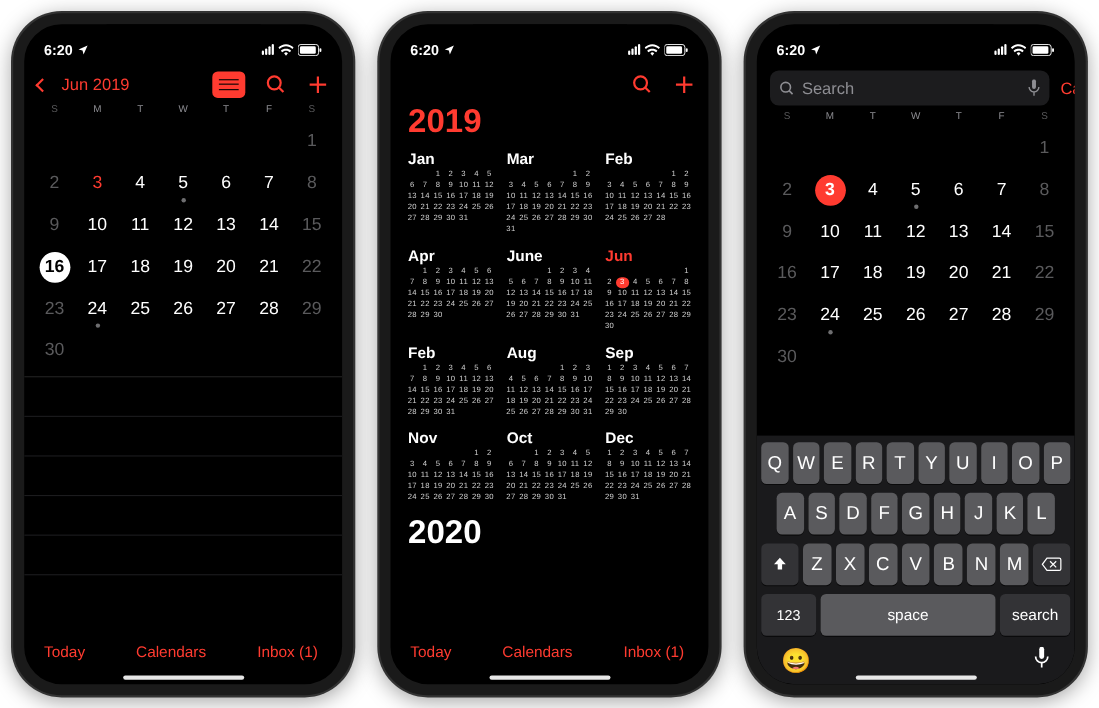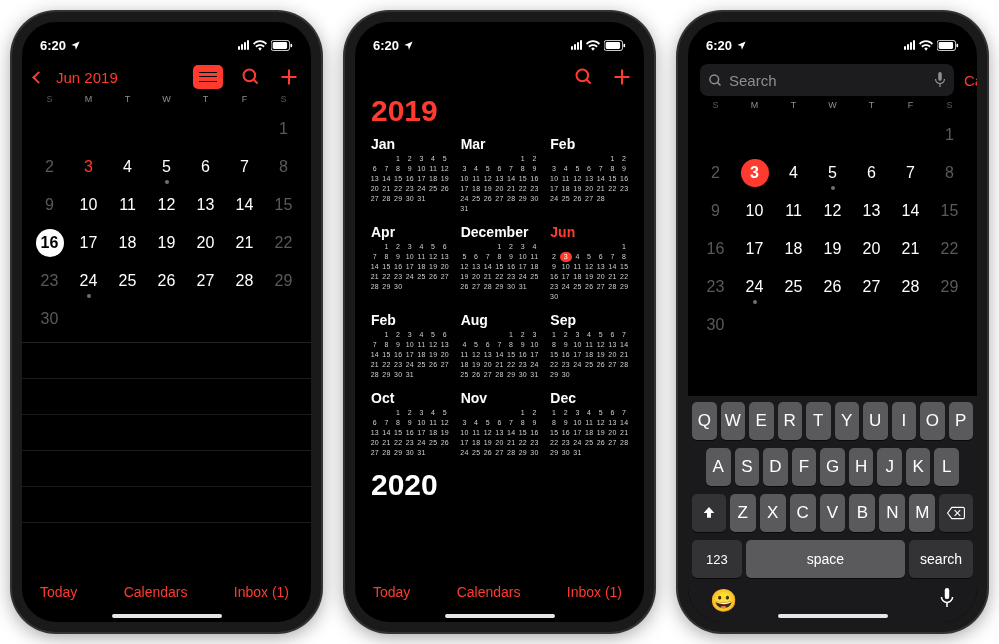--- a/index.html
+++ b/index.html
@@ -586,21 +586,21 @@
           <span>28</span>
           <span>29</span>
           <span>30</span>
           <span></span>
           <span></span>
           <span></span>
           <span></span>
         </div>
       </div>
       <div class="mini-month">
-        <div class="mname">December</div>
+        <div class="mname">June</div>
         <div class="mini-week">
           <span></span>
           <span></span>
           <span></span>
           <span>1</span>
           <span>2</span>
           <span>3</span>
           <span>4</span>
         </div>
         <div class="mini-week">
@@ -835,20 +835,68 @@
           <span>29</span>
           <span>30</span>
           <span></span>
           <span></span>
           <span></span>
           <span></span>
           <span></span>
         </div>
       </div>
       <div class="mini-month">
+        <div class="mname">Nov</div>
+        <div class="mini-week">
+          <span></span>
+          <span></span>
+          <span></span>
+          <span></span>
+          <span></span>
+          <span>1</span>
+          <span>2</span>
+        </div>
+        <div class="mini-week">
+          <span>3</span>
+          <span>4</span>
+          <span>5</span>
+          <span>6</span>
+          <span>7</span>
+          <span>8</span>
+          <span>9</span>
+        </div>
+        <div class="mini-week">
+          <span>10</span>
+          <span>11</span>
+          <span>12</span>
+          <span>13</span>
+          <span>14</span>
+          <span>15</span>
+          <span>16</span>
+        </div>
+        <div class="mini-week">
+          <span>17</span>
+          <span>18</span>
+          <span>19</span>
+          <span>20</span>
+          <span>21</span>
+          <span>22</span>
+          <span>23</span>
+        </div>
+        <div class="mini-week">
+          <span>24</span>
+          <span>25</span>
+          <span>26</span>
+          <span>27</span>
+          <span>28</span>
+          <span>29</span>
+          <span>30</span>
+        </div>
+      </div>
+      <div class="mini-month">
         <div class="mname">Oct</div>
         <div class="mini-week">
           <span></span>
           <span></span>
           <span>1</span>
           <span>2</span>
           <span>3</span>
           <span>4</span>
           <span>5</span>
         </div>
@@ -880,68 +928,20 @@
           <span>26</span>
         </div>
         <div class="mini-week">
           <span>27</span>
           <span>28</span>
           <span>29</span>
           <span>30</span>
           <span>31</span>
           <span></span>
           <span></span>
-        </div>
-      </div>
-      <div class="mini-month">
-        <div class="mname">Nov</div>
-        <div class="mini-week">
-          <span></span>
-          <span></span>
-          <span></span>
-          <span></span>
-          <span></span>
-          <span>1</span>
-          <span>2</span>
-        </div>
-        <div class="mini-week">
-          <span>3</span>
-          <span>4</span>
-          <span>5</span>
-          <span>6</span>
-          <span>7</span>
-          <span>8</span>
-          <span>9</span>
-        </div>
-        <div class="mini-week">
-          <span>10</span>
-          <span>11</span>
-          <span>12</span>
-          <span>13</span>
-          <span>14</span>
-          <span>15</span>
-          <span>16</span>
-        </div>
-        <div class="mini-week">
-          <span>17</span>
-          <span>18</span>
-          <span>19</span>
-          <span>20</span>
-          <span>21</span>
-          <span>22</span>
-          <span>23</span>
-        </div>
-        <div class="mini-week">
-          <span>24</span>
-          <span>25</span>
-          <span>26</span>
-          <span>27</span>
-          <span>28</span>
-          <span>29</span>
-          <span>30</span>
         </div>
       </div>
       <div class="mini-month">
         <div class="mname">Dec</div>
         <div class="mini-week">
           <span>1</span>
           <span>2</span>
           <span>3</span>
           <span>4</span>
           <span>5</span>

